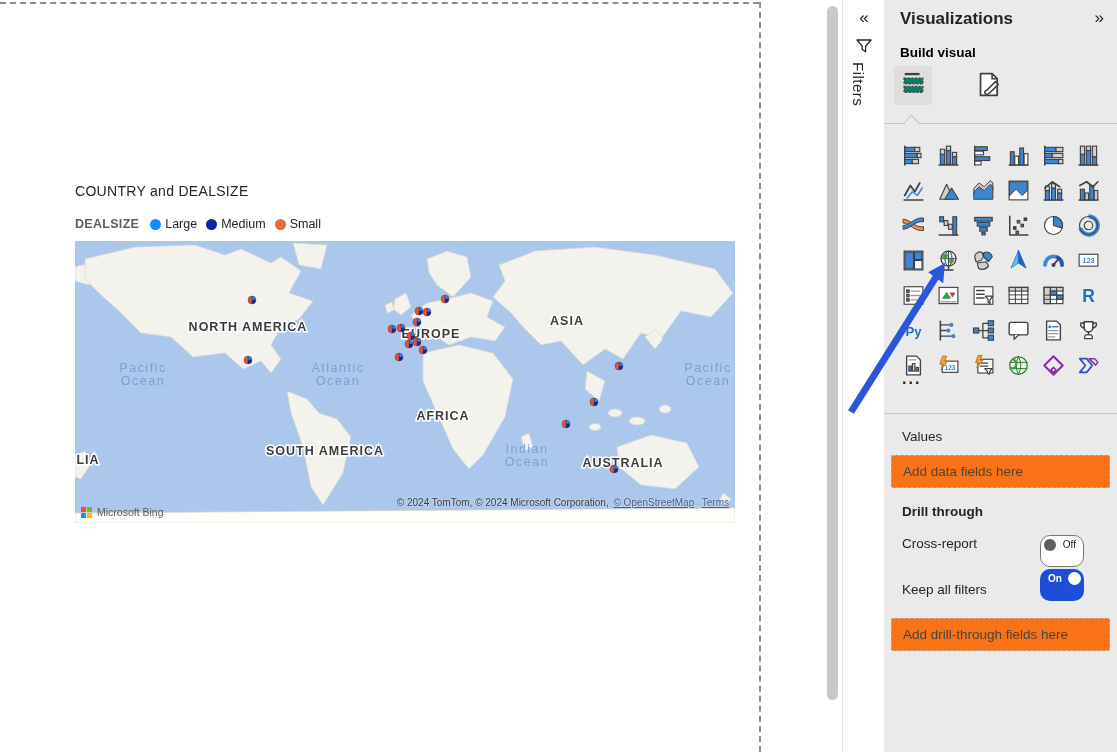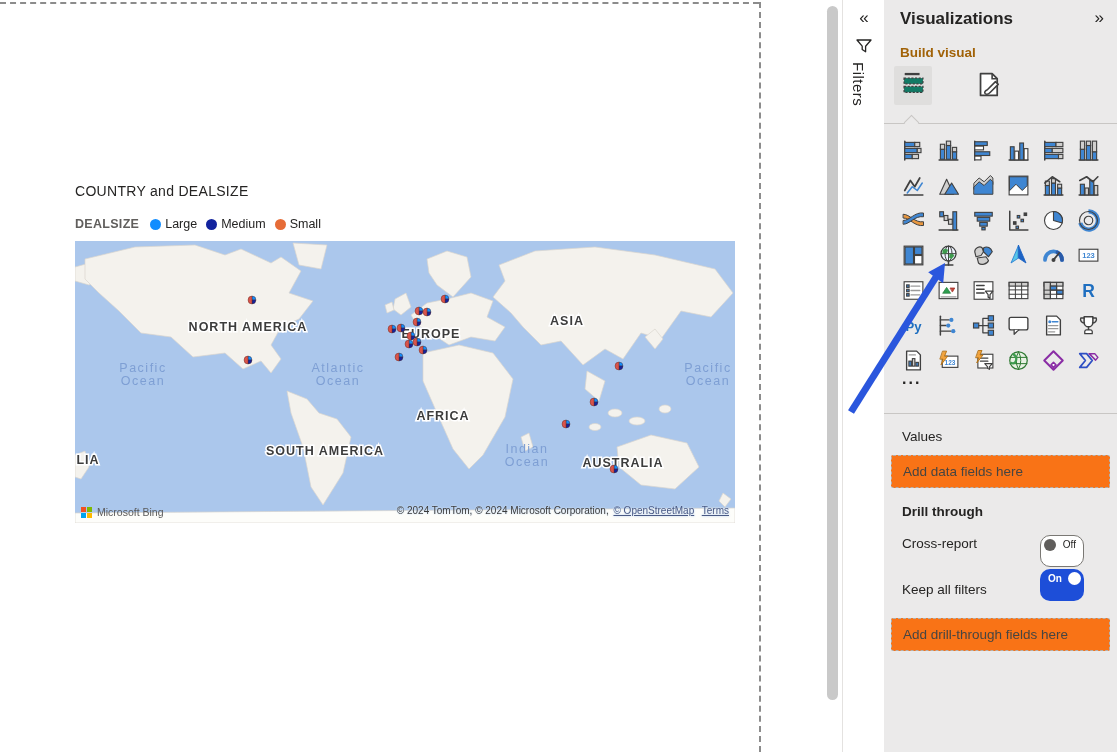--- a/index.html
+++ b/index.html
@@ -10,51 +10,51 @@
   .page-border-top { position:absolute; left:0; top:2px; width:759px; height:0; border-top:2px dashed #8c8c8c; }
   .page-border-right { position:absolute; left:759px; top:2px; height:750px; width:0; border-left:2px dashed #8c8c8c; }
 
   .visual-title { position:absolute; left:75px; top:183px; font-size:14px; font-weight:500; color:#252423; letter-spacing:0.3px; }
   .legend { position:absolute; left:75px; top:217px; display:flex; align-items:center; gap:9px; font-size:12.5px; color:#252423; }
   .legend-title { font-weight:700; color:#605e5c; margin-right:2px; letter-spacing:0.3px; }
   .legend-item { display:flex; align-items:center; gap:4px; }
   .legend-dot { width:11px; height:11px; border-radius:50%; display:inline-block; }
 
   .map-wrap { position:absolute; left:75px; top:241px; width:660px; height:282px; overflow:hidden; }
-  .map-attrib { position:absolute; right:6px; bottom:7px; font-size:10px; color:#3b3b3b;
+  .map-attrib { position:absolute; right:6px; bottom:15px; font-size:10px; color:#3b3b3b;
     text-shadow:0 0 2px #cfe0f5, 0 0 2px #cfe0f5; white-space:nowrap;margin-left:24px; }
   .map-attrib a { color:#4a5a85; text-decoration:underline; cursor:pointer; margin-left:2px; }
   .bing-logo { position:absolute; left:6px; bottom:5px; display:flex; align-items:center; gap:5px; font-size:10.5px; color:#5a5a5a; }
   .ms-squares { display:grid; grid-template-columns:5px 5px; grid-template-rows:5px 5px; gap:1px; }
   .ms-squares i { display:block; }
 
   
   .v-scrollbar { position:absolute; left:827px; top:6px; width:11px; height:694px; background:#c9c9c9; border-radius:6px; }
 
   
   .filters-strip { position:absolute; left:842px; top:0; width:42px; height:752px; background:#fff; border-left:1px solid #e4e2e0; }
   .filters-collapse { position:absolute; left:0; top:8px; width:42px; text-align:center; font-size:17px; color:#252423; cursor:pointer; }
   .filters-funnel { position:absolute; left:12px; top:38px; }
   .filters-label { position:absolute; left:7px; top:62px; writing-mode:vertical-rl; font-size:15px; color:#252423; letter-spacing:0.5px; }
 
   
   .viz-pane { position:absolute; left:884px; top:0; width:233px; height:752px; background:#ebeaea; }
   .viz-header { position:absolute; left:16px; top:9px; font-size:17px; font-weight:700; color:#252423; }
   .viz-expand { position:absolute; right:13px; top:8px; font-size:17px; color:#252423; cursor:pointer; }
-  .build-label { position:absolute; left:16px; top:45px; font-size:13.5px; font-weight:600; color:#a16207; }
+  .build-label { position:absolute; left:16px; top:45px; font-size:13.5px; font-weight:600; color:#000000; }
   .tab-build { position:absolute; left:10px; top:66px; width:38px; height:39px; background:#dfdedd; border-radius:2px;
     display:flex; align-items:center; justify-content:center; cursor:pointer; }
   .tab-format { position:absolute; left:88px; top:70px; width:32px; height:32px; display:flex; align-items:center; justify-content:center; cursor:pointer; }
   .tab-divider { position:absolute; left:0; top:123px; width:233px; border-top:1px solid #c8c6c4; }
   .tab-caret { position:absolute; left:22px; top:117px; width:11px; height:11px; background:#ebeaea;
     border-left:1px solid #c8c6c4; border-top:1px solid #c8c6c4; transform:rotate(45deg); }
 
   .gallery { position:absolute; left:12px; top:133px; width:212px; display:grid;
     grid-template-columns:repeat(6, 35px); grid-auto-rows:35px; }
-  .gallery-cell { display:flex; align-items:center; justify-content:center; cursor:pointer; }
+  .gallery-cell { display:flex; align-items:flex-end; justify-content:center; cursor:pointer; }
   .gallery-cell svg { width:25px; height:25px; }
   .more-visuals { position:absolute; left:18px; top:370px; font-size:16px; font-weight:700; color:#252423; letter-spacing:2px; cursor:pointer; }
 
   .section-divider { position:absolute; left:0; top:413px; width:233px; border-top:1px solid #c8c6c4; }
   .values-label { position:absolute; left:18px; top:429px; font-size:13.5px; color:#252423; }
   .field-box { position:absolute; left:7px; width:219px; height:33px; background:#f97316; border:1px dashed #b3b0ad;
     border-radius:2px; display:flex; align-items:center; padding-left:11px; font-size:13.5px; color:#464542; cursor:pointer; }
   .values-box { top:455px; }
   .drill-box { top:602px;margin-top:16px; }
   .drill-label { position:absolute; left:18px; top:504px; font-size:13.5px; font-weight:700; color:#252423; }

